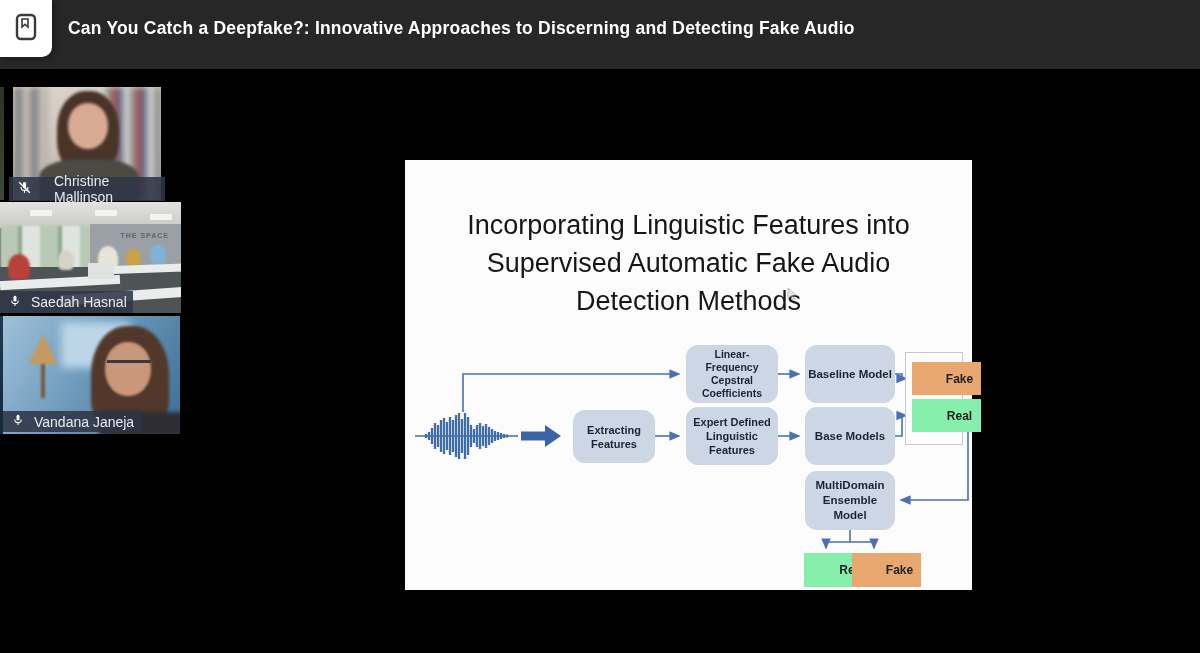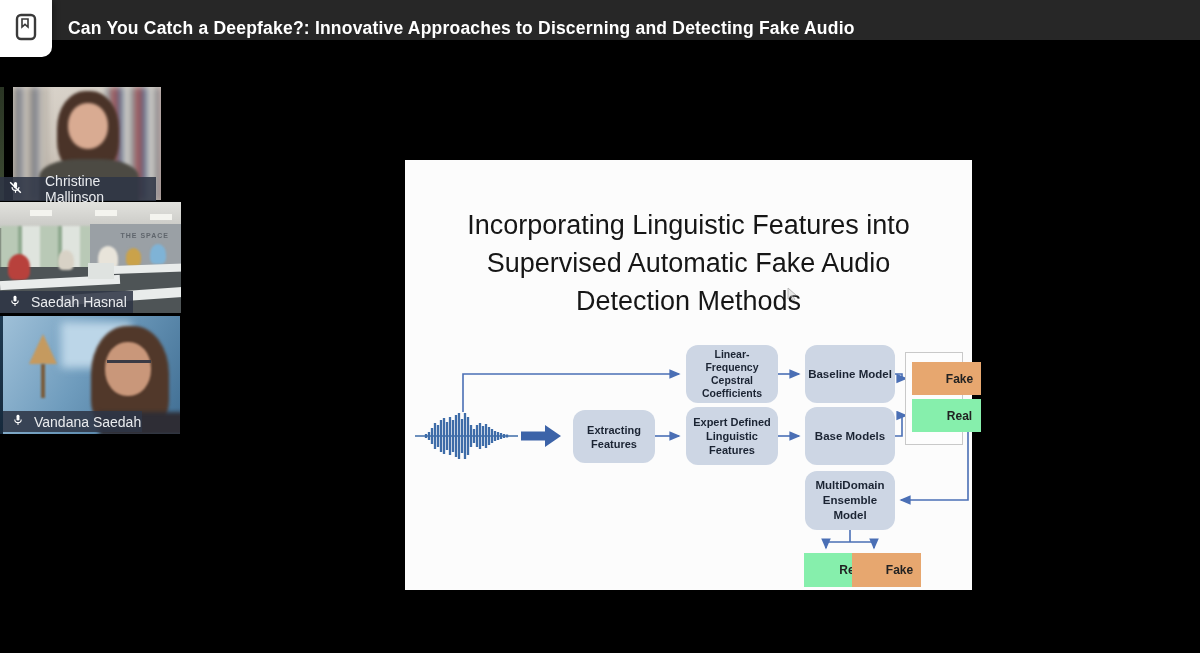--- a/index.html
+++ b/index.html
@@ -1,20 +1,20 @@
 <!DOCTYPE html>
 <html><head>
 <meta charset="utf-8">
 <style>
   html,body{margin:0;padding:0;background:#000;}
   .screen{position:relative;width:1200px;height:653px;background:#000;overflow:hidden;
           font-family:"Liberation Sans",sans-serif;}
 
   
-  .titlebar{position:absolute;left:0;top:0;width:1200px;height:40px;background:#272727;}
+  .titlebar{position:absolute;left:0;top:0;width:1200px;height:69px;background:#272727;}
   .titlebar .title{position:absolute;left:68px;top:0;height:57px;display:flex;align-items:center;
           color:#fff;font-size:17.5px;font-weight:bold;letter-spacing:.2px;}
   .corner-tab{position:absolute;left:0;top:0;width:52px;height:57px;background:#fff;
           border-bottom-right-radius:10px;display:flex;align-items:center;justify-content:center;
           box-shadow:2px 2px 6px rgba(0,0,0,.35);}
 
   
   .recbar{position:absolute;left:0;top:57px;width:1200px;height:29px;background:#373e4c;
           display:flex;align-items:center;gap:8px;padding-left:12px;box-sizing:border-box;}
   .recbar .rec-label{color:#f2f3f5;font-size:14.5px;}
@@ -116,21 +116,21 @@
     <div class="sliver" style="top:229px;height:118px;background:linear-gradient(#1e3a52,#16293c);"></div>
 
     <div class="tile" style="left:13px;top:0;width:148px;height:113px;">
       <div class="t1-bg"></div>
       <div class="t1-booksL"></div>
       <div class="t1-books"></div>
       <div class="t1-hair"></div>
       <div class="t1-face"></div>
       <div class="t1-body"></div>
     </div>
-    <div class="namebar" style="left:0;top:90px;width:156px;height:24px;gap:22px;">
+    <div class="namebar" style="left:9px;top:90px;width:156px;height:24px;gap:22px;">
       <span>
         <svg width="15" height="15" viewBox="0 0 24 24">
           <g fill="#fff">
               <rect x="9.5" y="3" width="5" height="10" rx="2.5"></rect>
             </g>
           <path d="M6.5 11a5.5 5.5 0 0 0 11 0" fill="none" stroke="#fff" stroke-width="1.8"></path>
           <line x1="12" y1="16.5" x2="12" y2="20.5" stroke="#fff" stroke-width="1.8"></line>
           <line x1="3.5" y1="3.5" x2="20.5" y2="20.5" stroke="#fff" stroke-width="2.4"></line>
         </svg>
       </span>
@@ -182,21 +182,21 @@
     <div class="namebar" style="left:3px;top:324px;width:139px;height:21px;">
       <span>
         <svg width="14" height="14" viewBox="0 0 24 24">
           <g fill="#fff">
               <rect x="9.5" y="3" width="5" height="10" rx="2.5"></rect>
             </g>
           <path d="M6.5 11a5.5 5.5 0 0 0 11 0" fill="none" stroke="#fff" stroke-width="1.8"></path>
           <line x1="12" y1="16.5" x2="12" y2="20.5" stroke="#fff" stroke-width="1.8"></line>
         </svg>
       </span>
-      <span>Vandana Saedah</span>
+      <span>Vandana Janeja</span>
     </div>
   </div>
 
   <div class="slide">
 
 
     <div class="slide-title">Incorporating Linguistic Features into
 Supervised Automatic Fake Audio
 Detection Methods</div>
 

